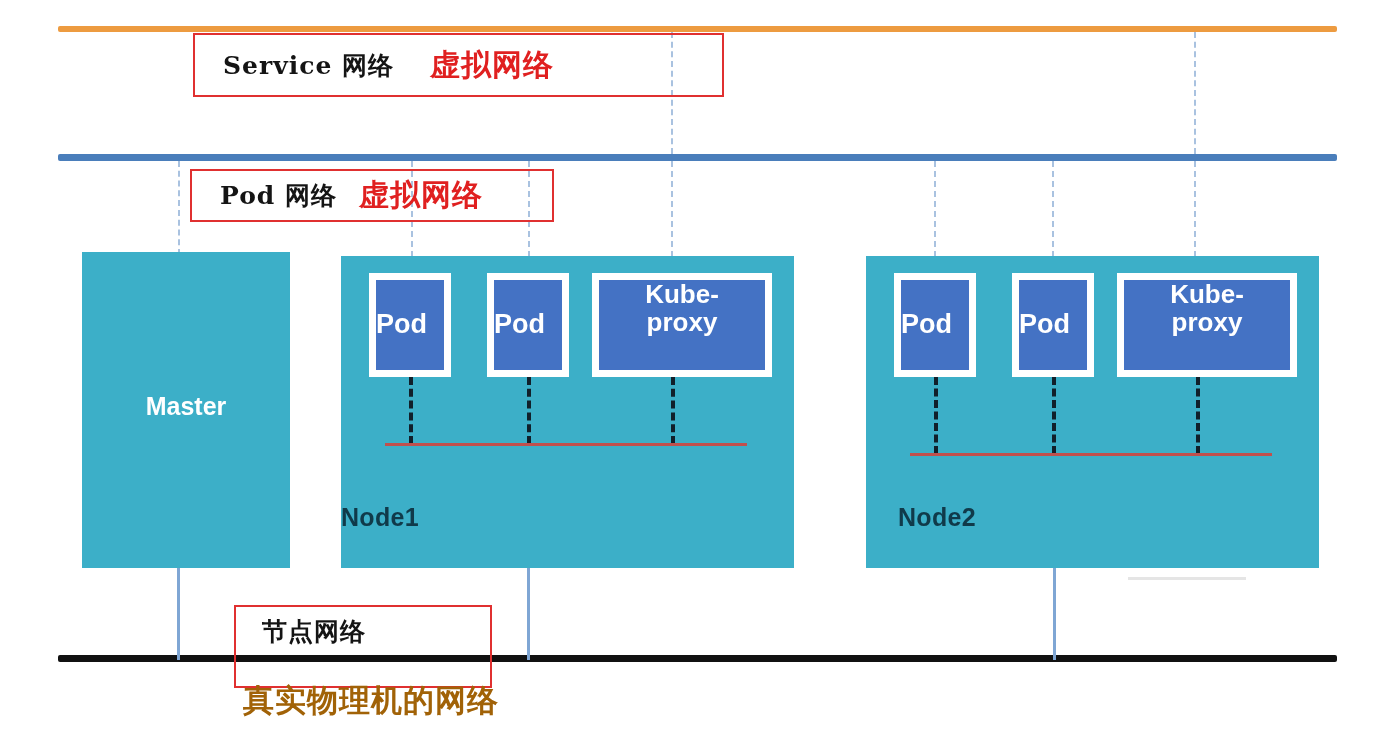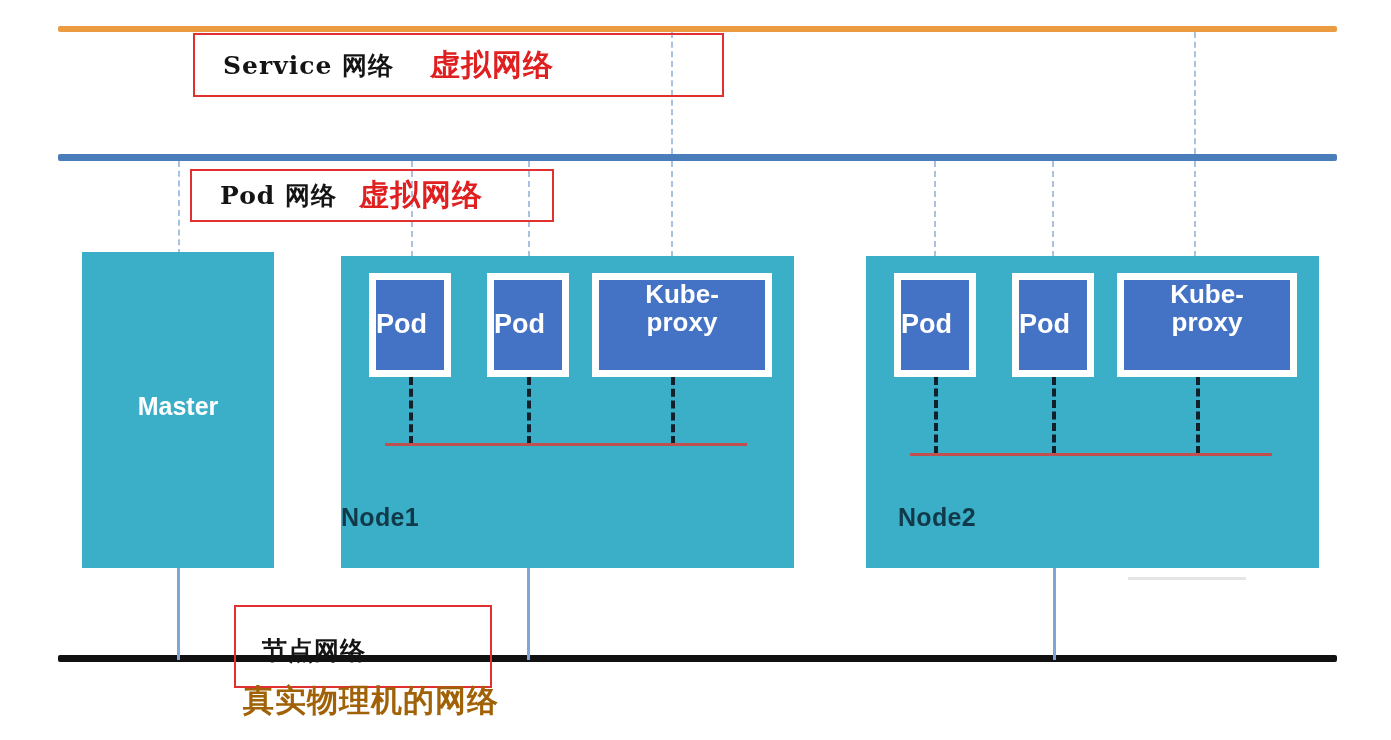--- a/index.html
+++ b/index.html
@@ -175,21 +175,21 @@
 
   <div class="vdash" style="left:1194px; top:32px; height:122px;"></div>
   <div class="vdash" style="left:1194px; top:161px; height:96px;"></div>
 
   <div class="vsolid" style="left:177px; top:568px; height:92px;"></div>
   <div class="vsolid" style="left:527px; top:568px; height:92px;"></div>
   <div class="vsolid" style="left:1053px; top:568px; height:92px;"></div>
 
   <div class="artifact" style="left:1128px; top:577px; width:118px; height:3px;"></div>
 
-  <div class="hostbox" style="left:82px; top:252px; width:192px; height:316px;">
+  <div class="hostbox" style="left:82px; top:252px; width:208px; height:316px;">
     <div class="master-label" style="top:140px;">Master</div>
   </div>
 
   <div class="hostbox" style="left:341px; top:256px; width:453px; height:312px;">
 
     <div class="compbox" style="left:28px; top:17px; width:82px; height:104px;">
       <span>Pod</span>
     </div>
     <div class="compbox" style="left:146px; top:17px; width:82px; height:104px;">
       <span>Pod</span>
@@ -233,19 +233,19 @@
   <div class="redbox" style="left:193px; top:33px; width:531px; height:64px; padding-left:28px;">
     <span class="lbl-black">Service 网络</span>
     <span class="lbl-red" style="margin-left:36px;">虚拟网络</span>
   </div>
 
   <div class="redbox" style="left:190px; top:169px; width:364px; height:53px; padding-left:28px;">
     <span class="lbl-black">Pod 网络</span>
     <span class="lbl-red" style="margin-left:22px;">虚拟网络</span>
   </div>
 
-  <div class="redbox" style="left:234px; top:605px; width:258px; height:83px; padding-left:26px; align-items:center;">
+  <div class="redbox" style="left:234px; top:605px; width:258px; height:83px; padding-left:26px; align-items:flex-start;">
     <span class="lbl-black" style="margin-top:8px;">节点网络</span>
   </div>
 
   <div class="free-red" style="left:243px; top:680px;">真实物理机的网络</div>
 
 </div>
 
 </body></html>

